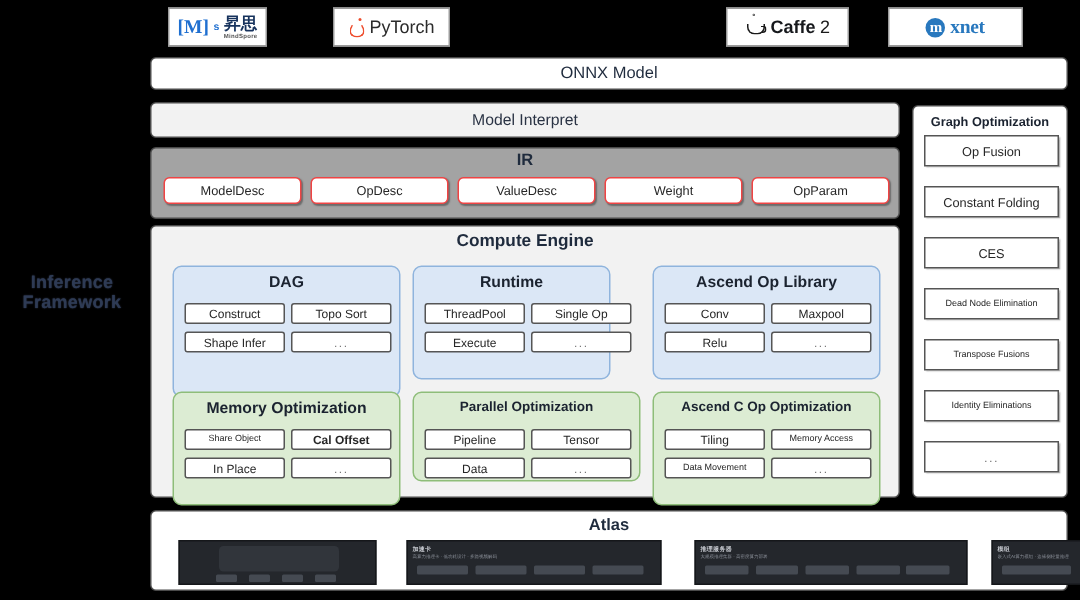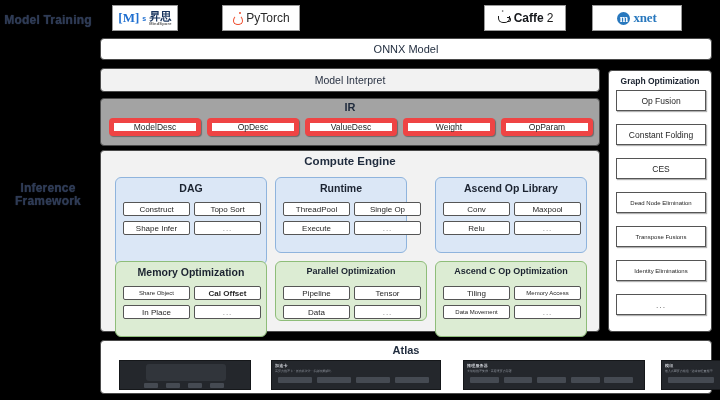--- a/index.html
+++ b/index.html
@@ -94,21 +94,21 @@
   
   #onnx-bar{left:100px;top:38px;width:612px;height:22px;font-size:11px;color:#1f2b3d;}
   #interpret-bar{left:100px;top:68px;width:500px;height:24px;background:#f2f2f2;font-size:10.5px;color:#2a3344;}
 
   
   #ir-group{left:100px;top:98px;width:500px;height:48px;background:#a3a3a3;
     display:block;padding:0;}
   #ir-title{position:absolute;top:2px;left:0;width:100%;text-align:center;
     font-size:11px;font-weight:bold;color:#1f2b3d;}
   .ir-item{
-    position:absolute;top:19px;height:18px;background:#fff;border:5px solid #ef4444;
+    position:absolute;top:19px;height:18px;background:#fff;border:1px solid #ef4444;
     border-radius:4px;box-sizing:border-box;display:flex;align-items:center;
     justify-content:center;font-size:8.5px;color:#262626;
     box-shadow:1px 1px 1px rgba(0,0,0,.35);
   }
 
   
   #compute-engine{left:100px;top:150px;width:500px;height:182px;background:#f2f2f2;display:block;}
   #ce-title{position:absolute;top:4px;left:0;width:100%;text-align:center;
     font-size:11.5px;font-weight:bold;color:#1f2b3d;}
 
@@ -160,23 +160,20 @@
   .hw-chip{position:absolute;background:#454a52;border-radius:1px;}
   .hw-dev{
     position:absolute;border-radius:3px;background:#31353b;
   }
 </style>
 </head>
 <body>
 
 <div class="stage">
 
-  <div class="stage-label" id="lbl-training">
-    <div>Model Training</div>
-  </div>
   <div class="stage-label" id="lbl-inference">
     <div>Inference Framework</div>
   </div>
 
   <div class="logo logo-ms">
     <span class="ms-brk">[M]</span>
       <span class="ms-sup">s</span>
     <span class="ms-stack">
       <span class="ms-cn">昇思</span>
       <span class="ms-en">MindSpore</span>

